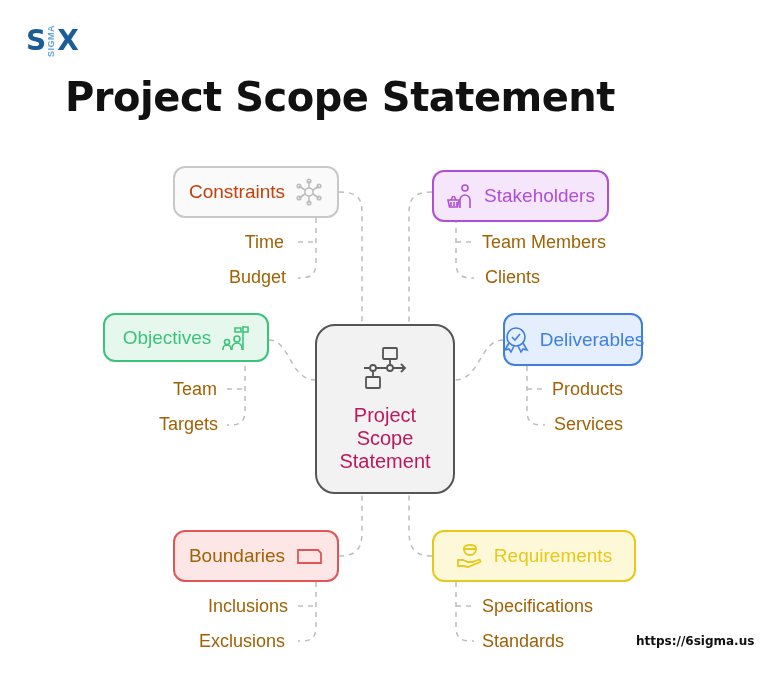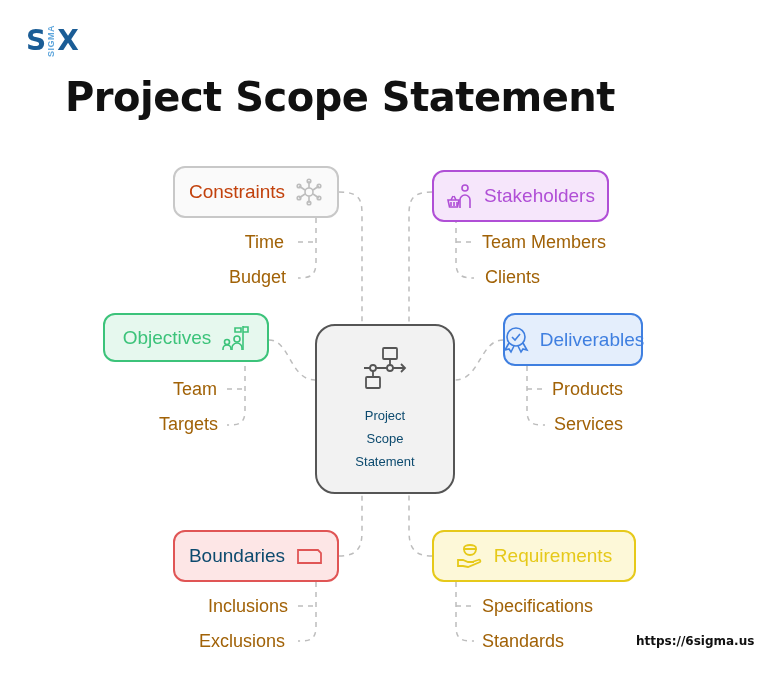--- a/index.html
+++ b/index.html
@@ -6,21 +6,21 @@
   body{width:782px;height:687px;position:relative;overflow:hidden;font-family:"Liberation Sans",sans-serif;}
   .logo{position:absolute;left:26px;top:26px;height:30px;display:flex;align-items:center;}
   .logo .s,.logo .x{font-family:"DejaVu Sans",sans-serif;font-weight:bold;font-size:28px;color:#1b5d96;line-height:28px;}
   .logo .sig{writing-mode:vertical-rl;transform:rotate(180deg);font-size:9px;font-weight:bold;color:#5fa6dc;letter-spacing:0.5px;line-height:9px;margin:0 1px;}
   .title{position:absolute;left:16px;width:648px;top:74px;text-align:center;font-family:"DejaVu Sans",sans-serif;font-weight:bold;font-size:40px;color:#111;letter-spacing:-0.5px;}
   svg.lines{position:absolute;left:0;top:0;}
   .node{position:absolute;box-sizing:border-box;border:2px solid;border-radius:12px;display:flex;align-items:center;justify-content:center;gap:10px;font-size:19px;}
   .node .ic{display:inline-flex;width:28px;height:28px;}
   .sub{position:absolute;font-size:18px;color:#a16207;}
   .center{position:absolute;left:315px;top:324px;width:140px;height:170px;box-sizing:border-box;border:2px solid #555;border-radius:20px;background:#f2f2f2;display:flex;flex-direction:column;align-items:center;justify-content:center;}
-  .center .txt{font-size:13px;color:#0c4a6e;text-align:center;line-height:23px;margin-top:6px;}
+  .center .txt{font-size:20px;color:#be185d;text-align:center;line-height:23px;margin-top:6px;}
   .url{position:absolute;left:636px;top:634px;font-size:12px;font-weight:bold;color:#111;font-family:"DejaVu Sans",sans-serif;}
 </style>
 </head>
 <body>
 
 <div class="logo">
   <span class="s">S</span>
   <span class="sig">SIGMA</span>
   <span class="x">X</span>
 </div>
@@ -137,21 +137,21 @@
         <path d="M10 11l3 3 5-6"></path>
         <path d="M7 17l-4 7 4-1 2 3 3-6"></path>
         <path d="M21 17l4 7-4-1-2 3-3-6"></path>
       </svg>
   </span>
   <span>Deliverables</span>
 </div>
 <div class="sub" style="left:552px;top:379px;">Products</div>
 <div class="sub" style="left:554px;top:414px;">Services</div>
 
-<div class="node" style="left:173px;top:530px;width:166px;height:52px;border-color:#e05555;background:#fde6e6;color:#0c4a6e;">
+<div class="node" style="left:173px;top:530px;width:166px;height:52px;border-color:#e05555;background:#fde6e6;color:#a16207;">
   <span>Boundaries</span>
   <span class="ic">
     <svg width="28" height="28" viewBox="0 0 28 28" fill="none" stroke="#e05555" stroke-width="1.8">
         <path d="M3 8h20l3 3v10H3z"></path>
       </svg>
   </span>
 </div>
 <div class="sub" style="right:494px;top:596px;">Inclusions</div>
 <div class="sub" style="right:497px;top:631px;">Exclusions</div>
 

